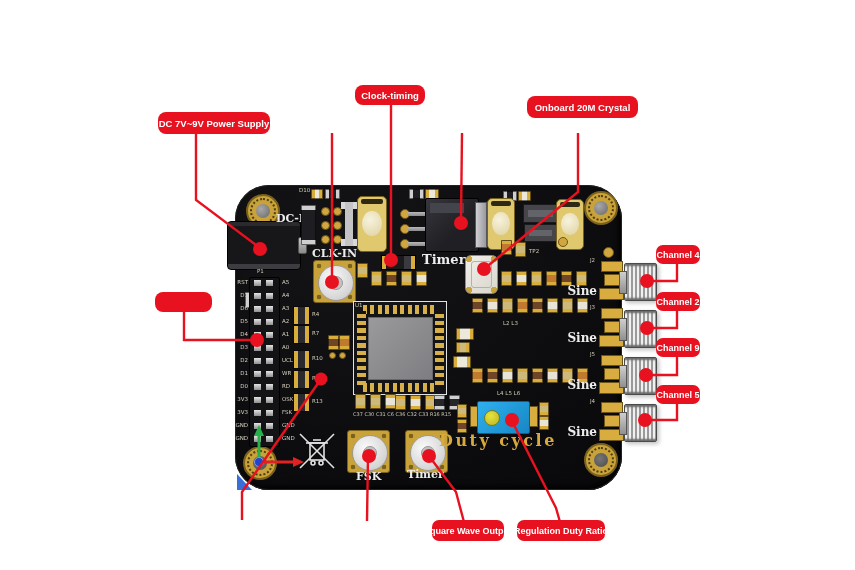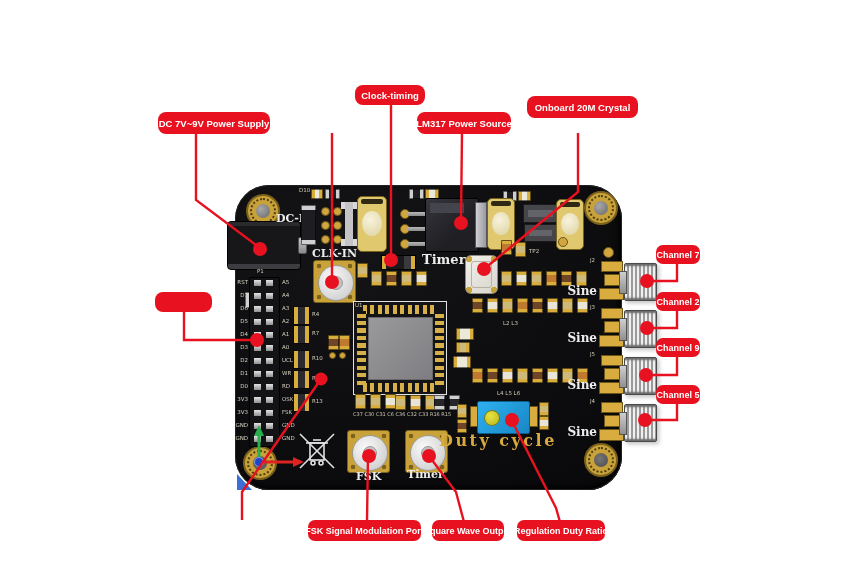--- a/index.html
+++ b/index.html
@@ -421,23 +421,21 @@
         <circle cx="257" cy="340" r="7"></circle>
       <circle cx="321" cy="379" r="6.5"></circle>
         <circle cx="369" cy="456" r="7"></circle>
       <circle cx="429" cy="456" r="7"></circle>
         <circle cx="512" cy="420" r="7"></circle>
     </g>
   </svg>
 
   <div class="anno" style="left:158px;top:112px;width:112px;height:22px">DC 7V~9V Power Supply</div>
   <div class="anno" style="left:355px;top:85px;width:70px;height:20px">Clock-timing</div>
-  <div class="anno" style="left:417px;top:112px;width:94px;height:22px">LM317 Power Source</div>
   <div class="anno" style="left:527px;top:96px;width:111px;height:22px">Onboard 20M Crystal</div>
-  <div class="anno sm" style="left:656px;top:245px;width:44px;height:19px">Channel 7</div>
+  <div class="anno sm" style="left:656px;top:245px;width:44px;height:19px">Channel 4</div>
   <div class="anno sm" style="left:656px;top:292px;width:44px;height:19px">Channel 2</div>
   <div class="anno sm" style="left:656px;top:338px;width:44px;height:19px">Channel 9</div>
   <div class="anno sm" style="left:656px;top:385px;width:44px;height:19px">Channel 5</div>
   <div class="anno" style="left:155px;top:292px;width:57px;height:20px"></div>
-  <div class="anno sm" style="left:308px;top:520px;width:113px;height:21px">FSK Signal Modulation Port</div>
   <div class="anno sm" style="left:432px;top:520px;width:72px;height:21px">Square Wave Output</div>
   <div class="anno sm" style="left:517px;top:520px;width:88px;height:21px">Regulation Duty Ratio</div>
 </div>
 
 </body></html>

